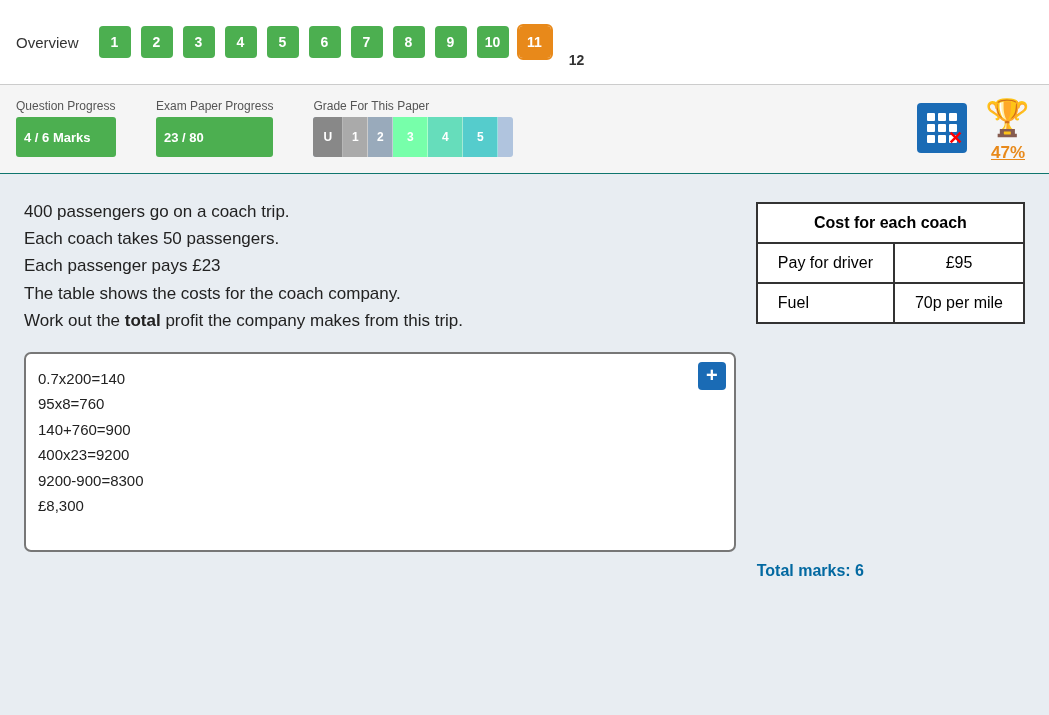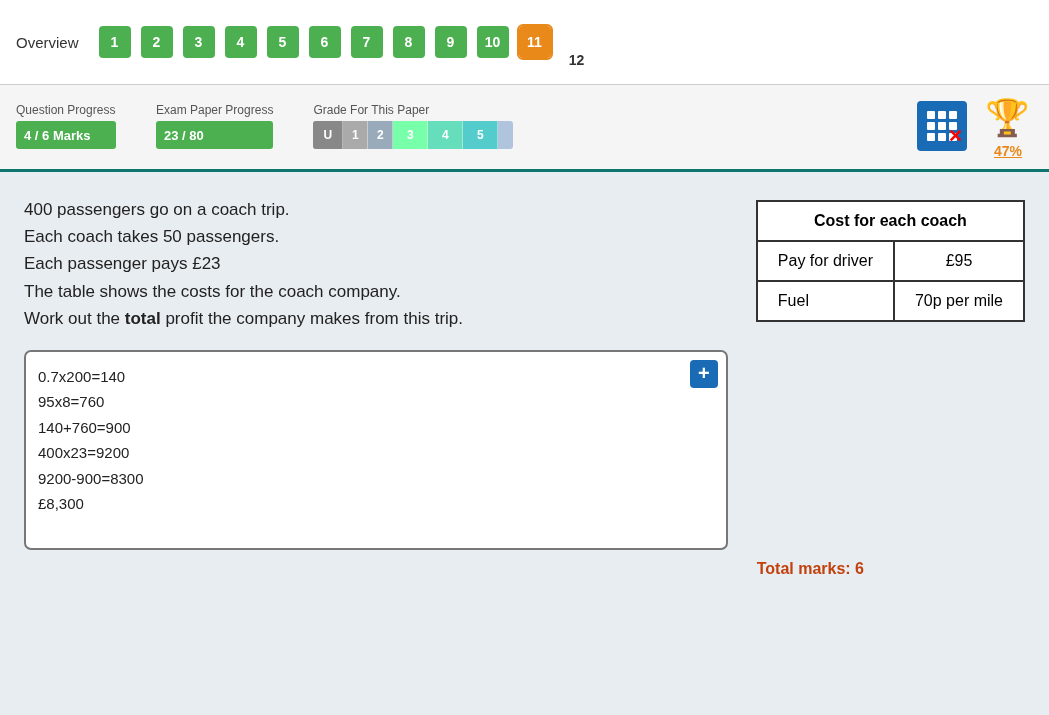--- a/index.html
+++ b/index.html
@@ -48,33 +48,33 @@
       margin-top: 36px;
     }
 
     
     .progress-bar-area {
       background: #f5f5f5;
       display: flex;
       align-items: center;
       padding: 8px 16px 10px 16px;
       gap: 40px;
-      border-bottom: 3px solid #0f766e;
+      border-bottom: 1px solid #0f766e;
     }
     .progress-section {
       display: flex;
       flex-direction: column;
       gap: 4px;
     }
     .progress-label {
       font-size: 12px;
       color: #555;
     }
     .progress-bar-track {
-      height: 28px;
+      height: 40px;
       border-radius: 3px;
       background: #4caf50;
       display: flex;
       align-items: center;
       padding: 0 8px;
       min-width: 100px;
     }
     .progress-bar-track.grade {
       background: #b0c4de;
       gap: 0;
@@ -145,21 +145,21 @@
       height: 50px;
       display: flex;
       flex-direction: column;
       align-items: center;
       justify-content: center;
       color: #f0a020;
       font-size: 36px;
       position: relative;
     }
     .trophy-pct {
-      font-size: 14px;
+      font-size: 17px;
       color: #e8891a;
       font-weight: bold;
       text-align: right;
       text-decoration: underline;
     }
 
     
     .main-content {
       padding: 24px 24px 16px 24px;
       background: #e8edf2;
@@ -172,21 +172,21 @@
       color: #222;
       line-height: 1.6;
       max-width: 560px;
     }
     .question-text .bold {
       font-weight: bold;
     }
 
     .question-layout {
       display: flex;
-      gap: 28px;
+      gap: 20px;
       align-items: flex-start;
     }
 
     .question-left {
       flex: 1;
     }
 
     .question-right {
       margin-top: 0;
     }
@@ -247,21 +247,21 @@
       font-weight: bold;
       border-radius: 4px;
       cursor: pointer;
     }
 
     
     .total-marks {
       text-align: right;
       font-size: 16px;
       font-weight: bold;
-      color: #c2410c;
+      color: #0369a1;
       margin-top: 10px;
       max-width: 840px;
     }
   </style>
 </head>
 <body>
 
 <div class="nav-bar">
   <span class="nav-overview">Overview</span>
   <div class="nav-btn">1</div>

